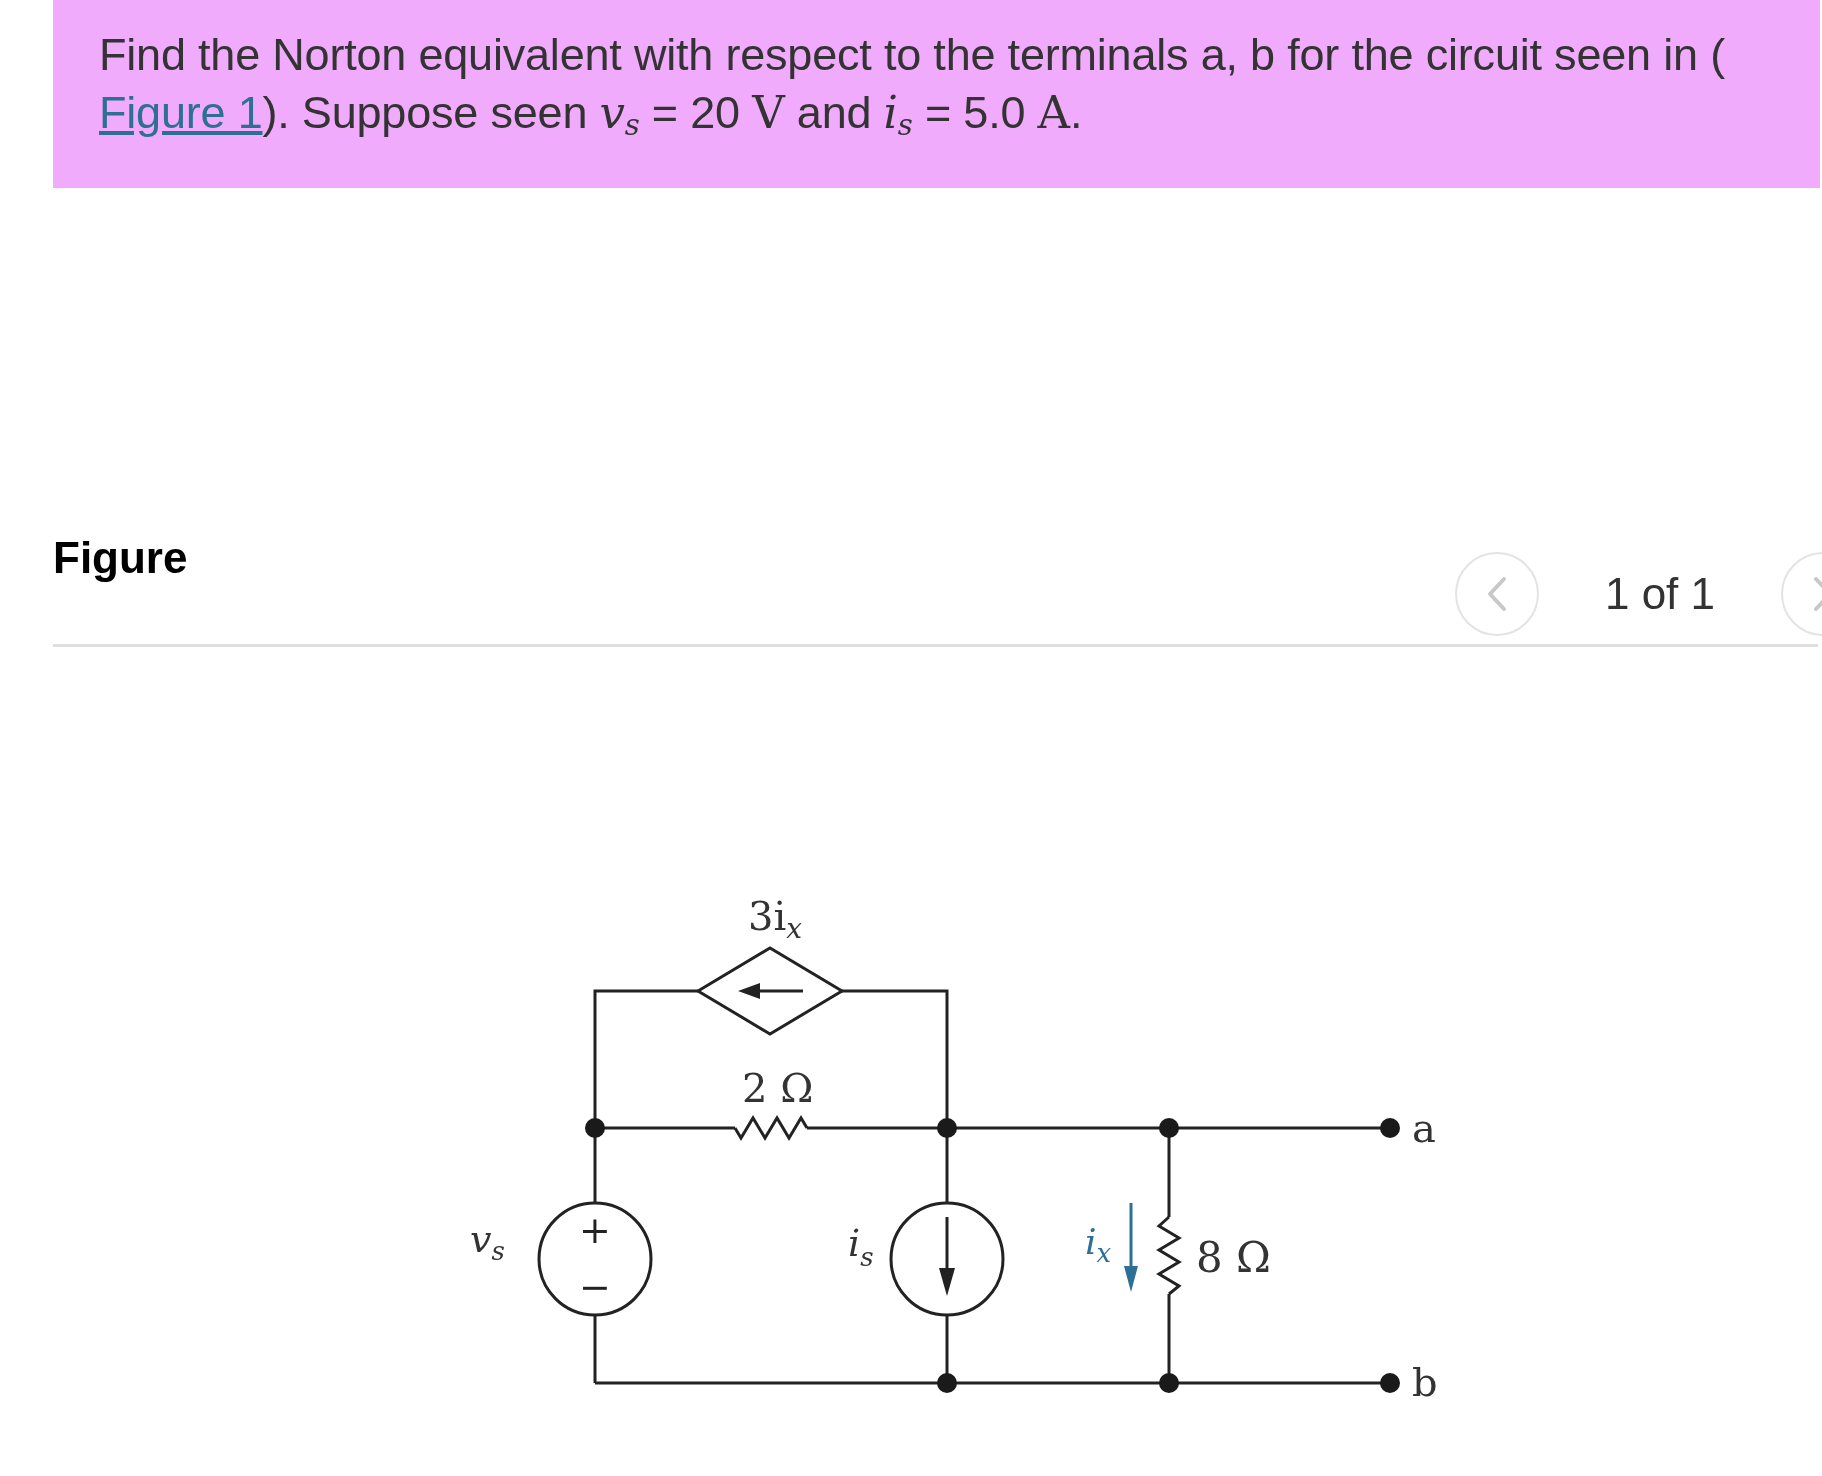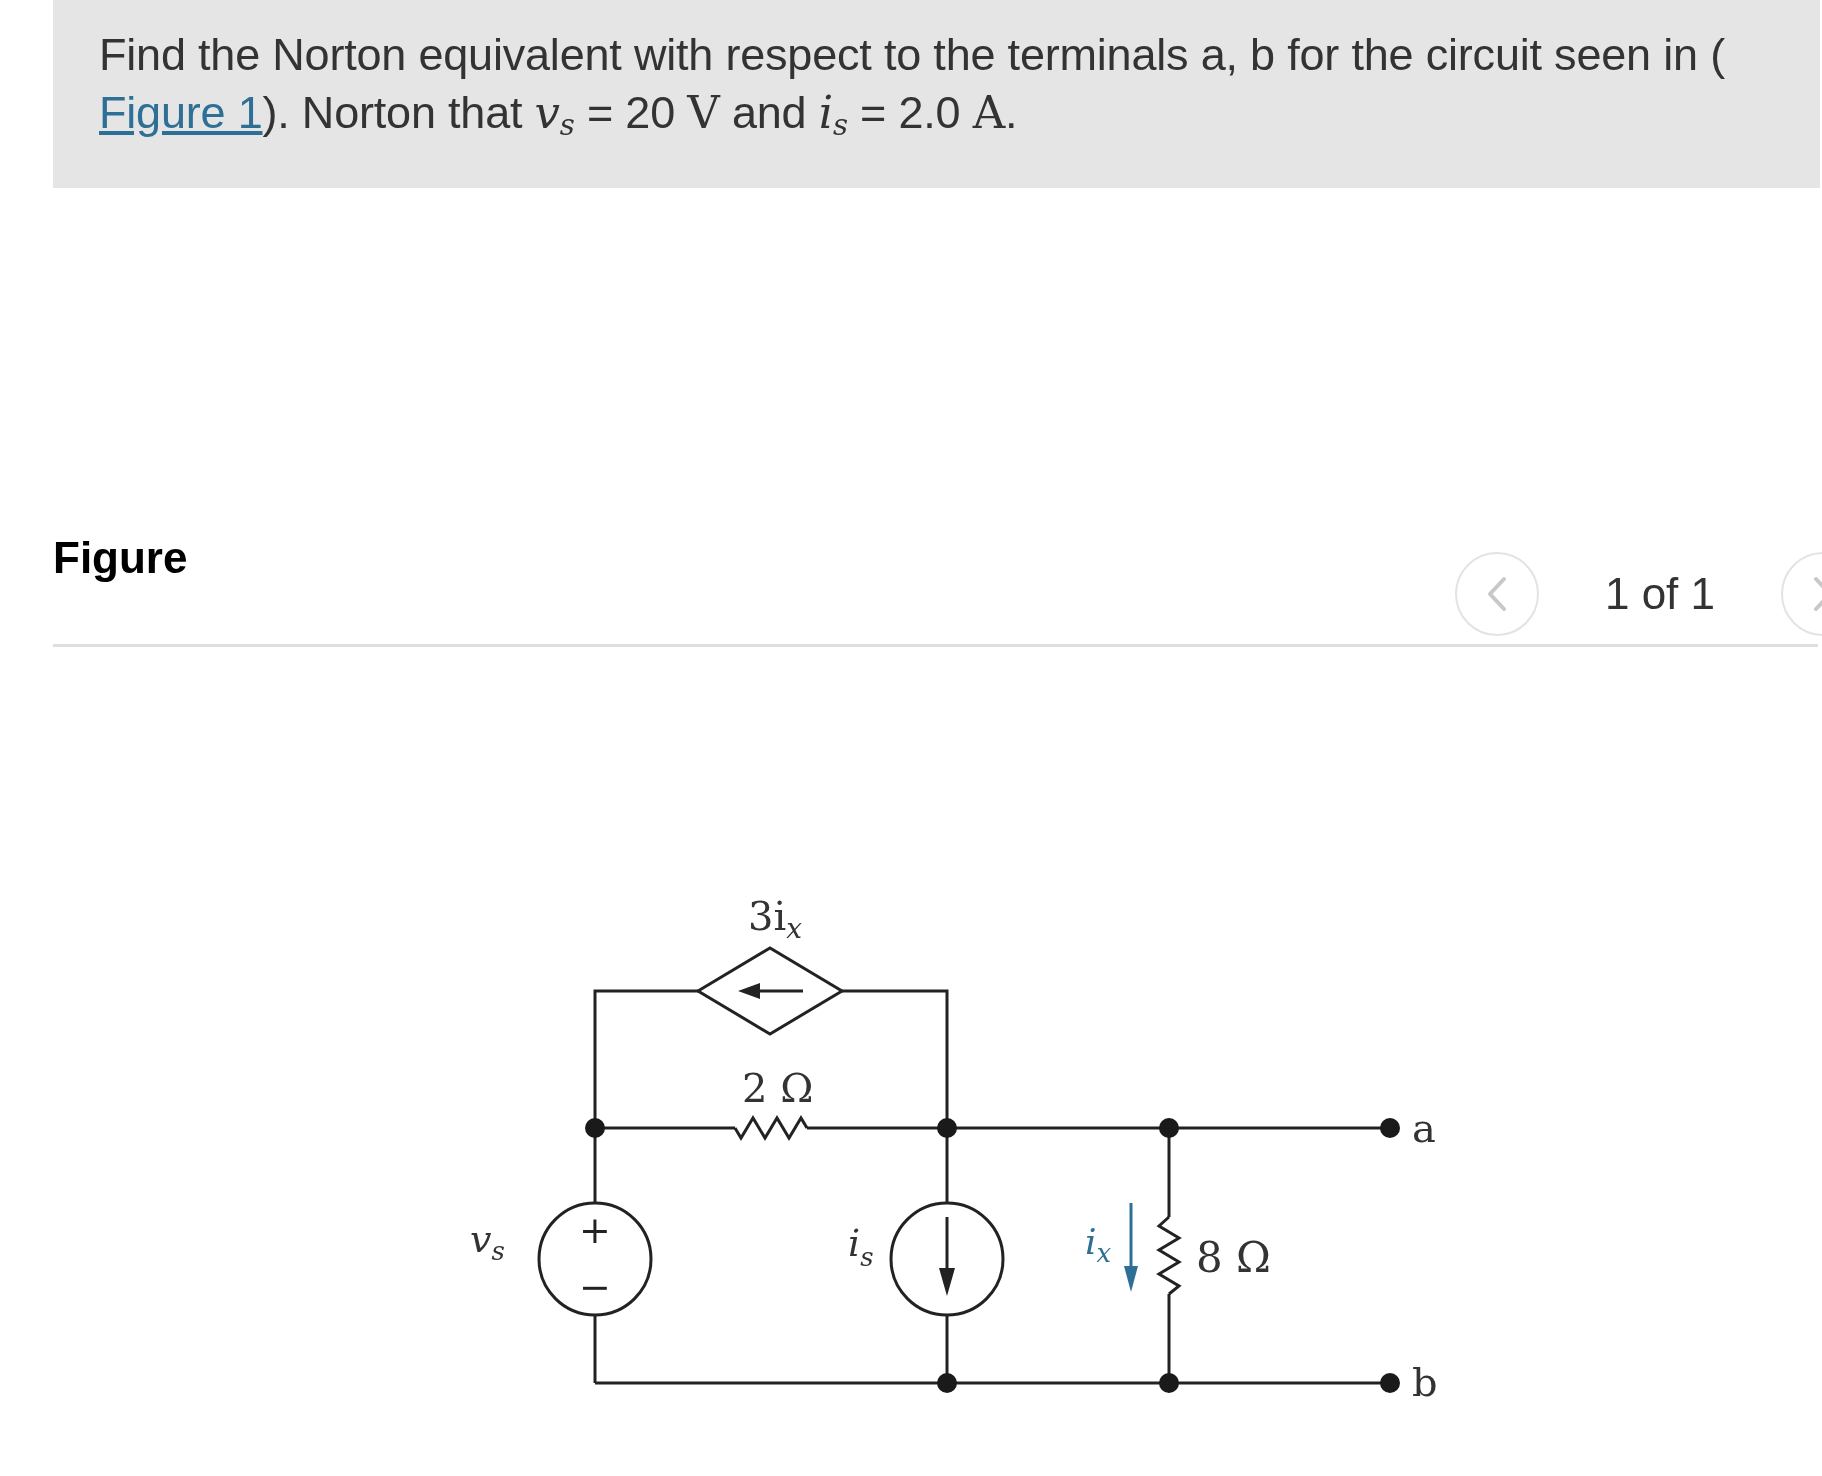--- a/index.html
+++ b/index.html
@@ -1,19 +1,19 @@
 <!DOCTYPE html>
 <html><head>
 <meta charset="utf-8">
 <style>
   html, body { margin: 0; padding: 0; background: #ffffff; }
   body { width: 1822px; height: 1476px; position: relative; overflow: hidden;
          font-family: "Liberation Sans", sans-serif; color: #333333; }
   .prompt-box { position: absolute; left: 53px; top: 0; width: 1767px; height: 188px;
-                background: #e5e5e5; }
+                background: #f0abfc; }
   .prompt-text { position: absolute; left: 46px; top: 26px; width: 1700px;
                  font-size: 45px; line-height: 58px; color: #333333; letter-spacing: -0.2px; }
   .prompt-text a { color: #2e6f96; text-decoration: underline; }
   .math { font-family: "DejaVu Serif", "Liberation Serif", serif; font-style: italic; }
   .math-up { font-family: "DejaVu Serif", "Liberation Serif", serif; font-style: normal; }
   .math sub { font-size: 0.65em; vertical-align: -0.25em; }
   .figure-title { position: absolute; left: 53px; top: 533px; font-size: 44px; font-weight: bold;
                   color: #000000; }
   .pager { position: absolute; top: 550px; left: 1455px; height: 88px; display: flex; align-items: center; gap: 26px; }
   .pager-btn { width: 84px; height: 84px; border: 2px solid #e3e3e3; border-radius: 50%;
@@ -23,21 +23,21 @@
   .pager-count { width: 190px; text-align: center; font-size: 44px; color: #333333; }
   .divider { position: absolute; left: 53px; top: 644px; width: 1765px; height: 3px; background: #dedede; }
   .circuit { position: absolute; left: 0; top: 0; }
 </style>
 </head>
 <body>
 
 <div class="prompt-box">
   <div class="prompt-text">
     <span>Find the Norton equivalent with respect to the terminals a, b for the circuit seen in (</span><br>
-    <a>Figure 1</a><span>). Norton that </span><span class="math"><span>v</span><sub>s</sub></span><span> = 20 </span><span class="math-up">V</span><span> and </span><span class="math"><span>i</span><sub>s</sub></span><span> = 2.0 </span><span class="math-up">A</span><span>.</span>
+    <a>Figure 1</a><span>). Suppose seen </span><span class="math"><span>v</span><sub>s</sub></span><span> = 20 </span><span class="math-up">V</span><span> and </span><span class="math"><span>i</span><sub>s</sub></span><span> = 5.0 </span><span class="math-up">A</span><span>.</span>
   </div>
 </div>
 
 <div class="figure-title">Figure</div>
 
 <div class="pager">
   <div class="pager-btn">
     <svg viewBox="0 0 30 40">
       <polyline points="22,5 8,20 22,35" fill="none" stroke="#c8c8c8" stroke-width="4" stroke-linecap="round" stroke-linejoin="round"></polyline>
     </svg>

